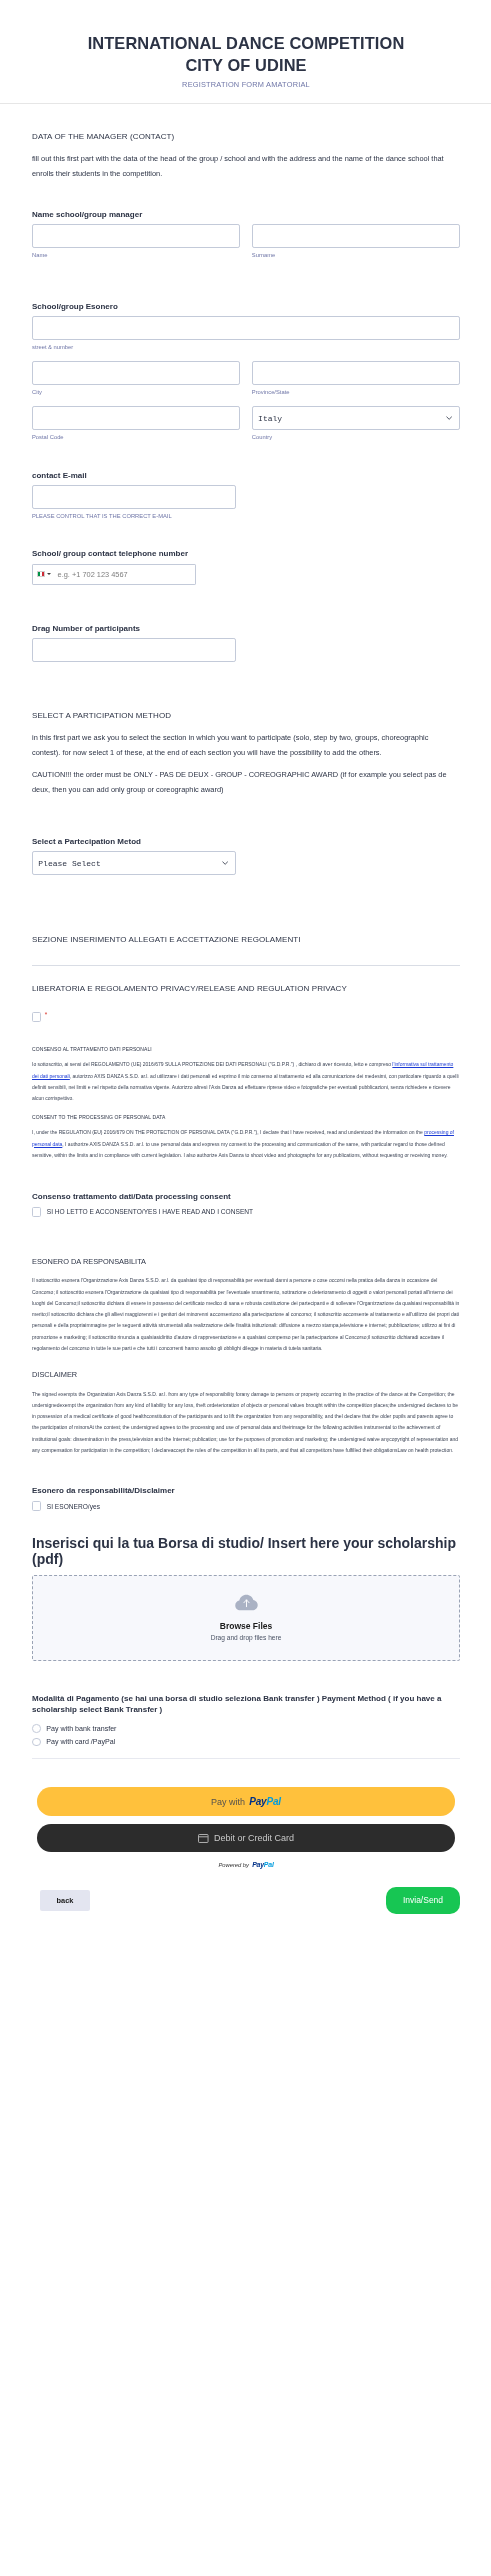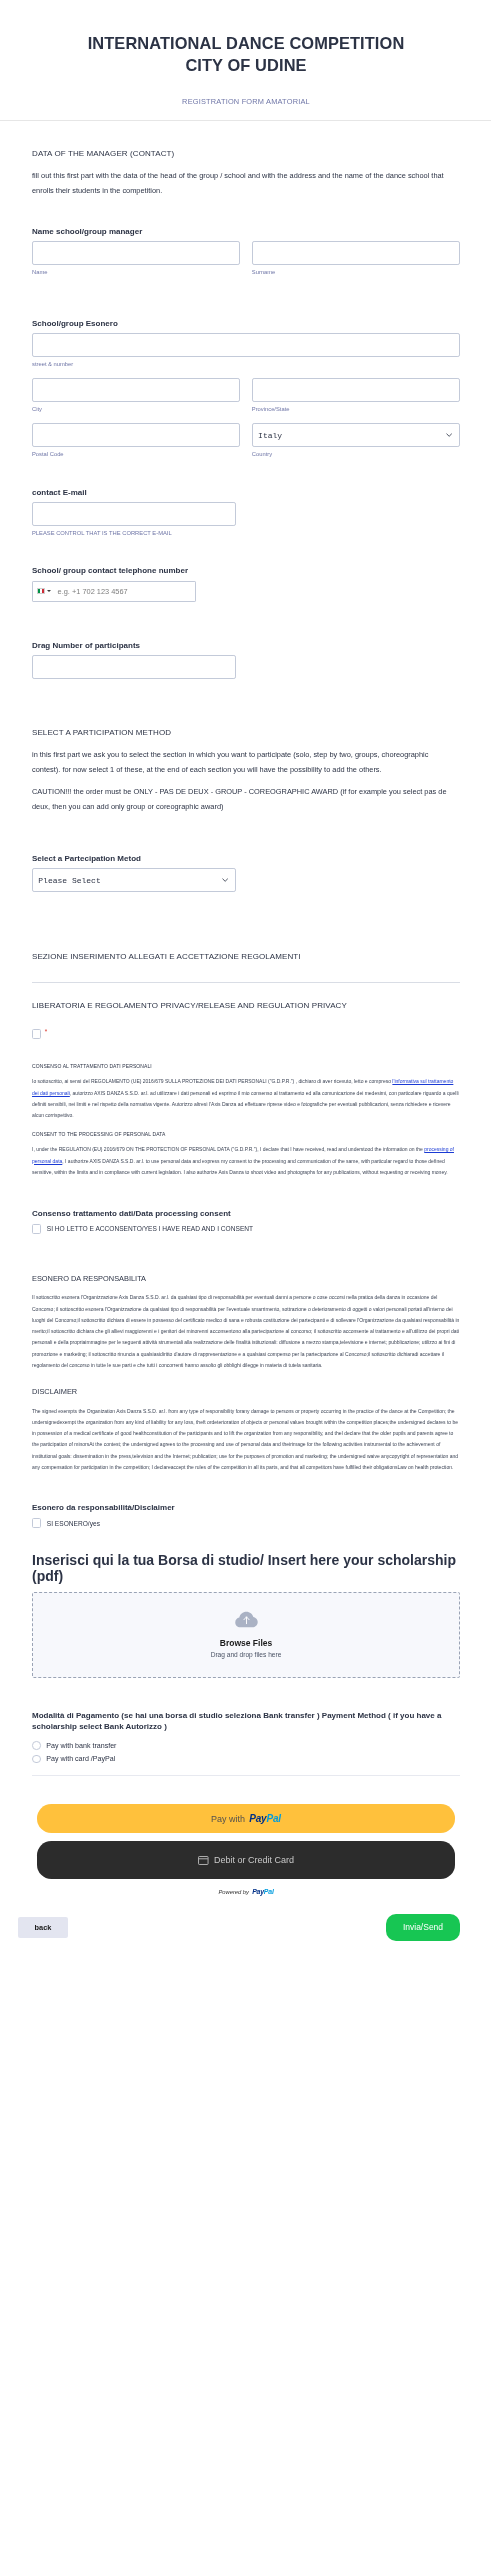--- a/index.html
+++ b/index.html
@@ -27,21 +27,21 @@
   }
   .form-title {
     font-size: 16.4px;
     font-weight: bold;
     color: #2c3345;
     line-height: 1.35;
     letter-spacing: 0.1px;
     margin: 0;
   }
   .form-subtitle {
-    margin-top: 21px;
+    margin-top: 4px;
     font-size: 7.4px;
     color: #6f76a7;
     letter-spacing: 0.2px;
   }
 
   
   .form-body {
     padding: 18px 32px 10.6px 32px;
   }
 
@@ -322,21 +322,21 @@
     cursor: pointer;
     font-family: "Liberation Sans", sans-serif;
   }
   .btn-paypal .lbl {
     font-size: 9px;
     color: #55524e;
     margin-right: 4.2px;
   }
   .btn-card {
     width: 100%;
-    height: 38px;
+    height: 28px;
     border: none;
     border-radius: 14.3px;
     background: #2c2c2c;
     display: flex;
     align-items: center;
     justify-content: center;
     cursor: pointer;
     margin-top: 8.5px;
     font-family: "Liberation Sans", sans-serif;
   }
@@ -362,21 +362,21 @@
     letter-spacing: -0.2px;
   }
   .pp-pay { color: #003087; }
   .pp-pal { color: #009cde; }
 
   
   .form-footer {
     display: flex;
     justify-content: space-between;
     align-items: center;
-    padding: 15px 32px 19px 18px;
+    padding: 15px 32px 19px 40px;
   }
   .btn-back {
     min-width: 50px;
     height: 21px;
     border: none;
     border-radius: 2.1px;
     background: #e3e5f0;
     color: #1b1b1b;
     font-size: 7.4px;
     font-weight: bold;
@@ -596,21 +596,21 @@
           </svg>
         </span>
         <div class="browse-files">Browse Files</div>
         <div class="drag-hint">Drag and drop files here</div>
       </div>
     </div>
 
     <div class="spacer-60"></div>
 
     <div>
-      <div class="pay-question">Modalità di Pagamento (se hai una borsa di studio seleziona Bank transfer ) Payment Method ( if you have a scholarship select Bank Autorizzo )</div>
+      <div class="pay-question">Modalità di Pagamento (se hai una borsa di studio seleziona Bank transfer ) Payment Method ( if you have a scholarship select Bank Transfer )</div>
       <div class="radio-row">
         <span class="radio"></span>
         <span class="radio-text">Pay with bank transfer</span>
       </div>
       <div class="radio-row">
         <span class="radio"></span>
         <span class="radio-text">Pay with card /PayPal</span>
       </div>
     </div>
 

